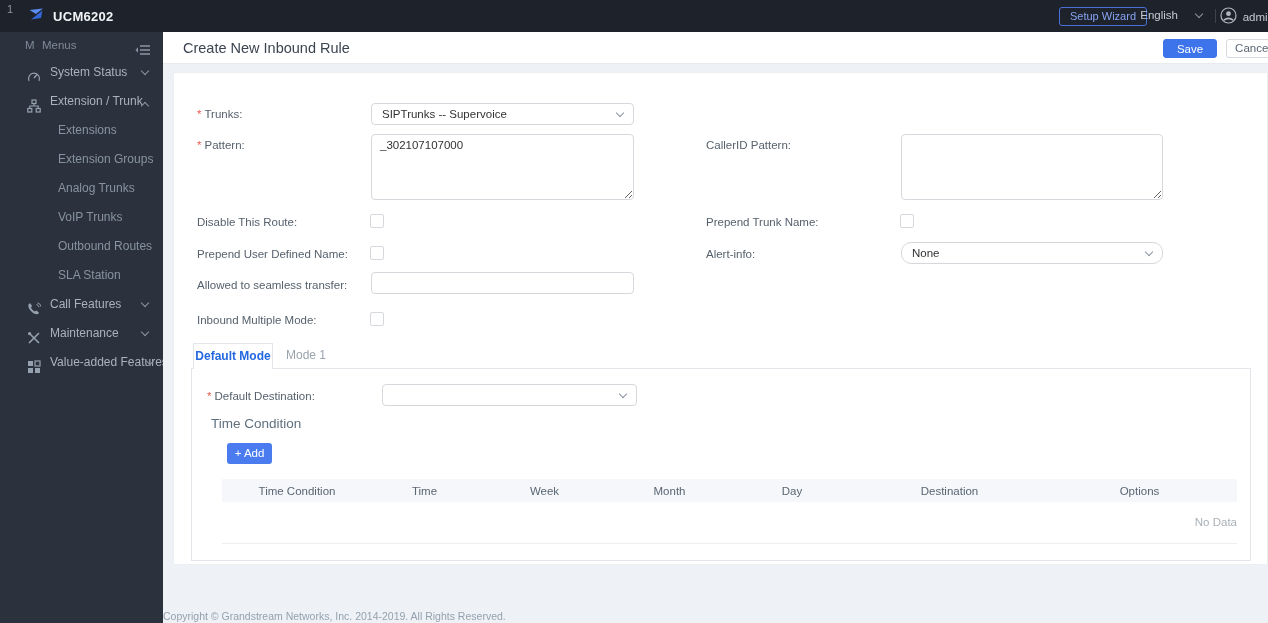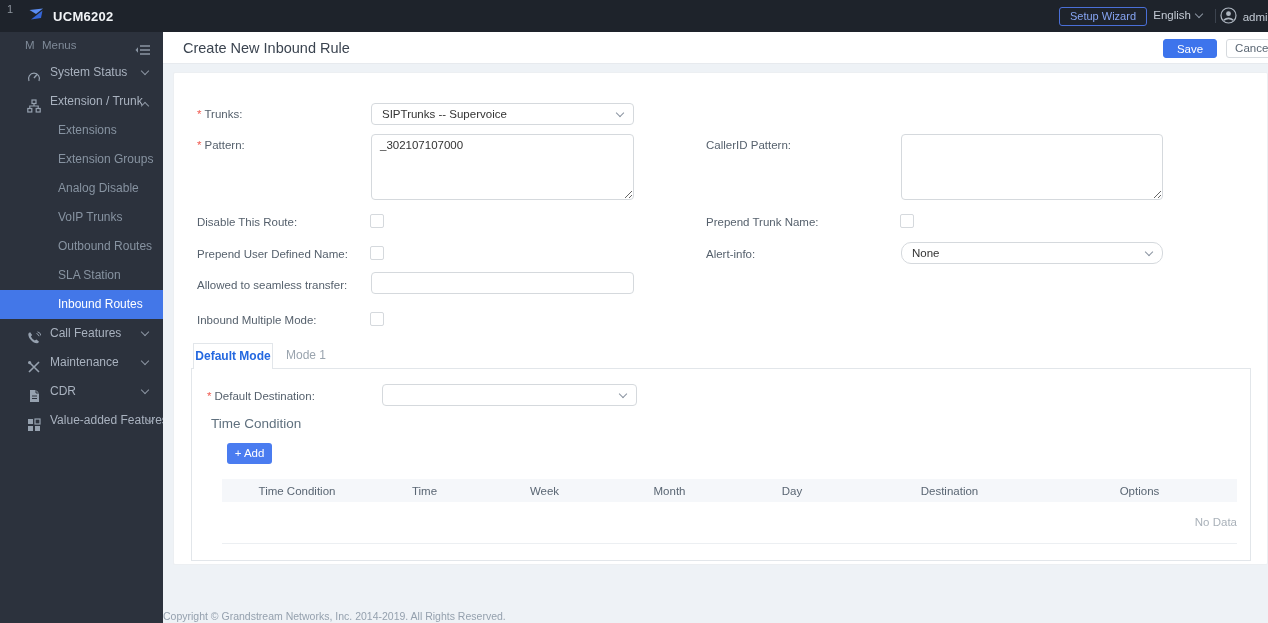--- a/index.html
+++ b/index.html
@@ -6,21 +6,21 @@
   html,body { width:1268px; height:623px; overflow:hidden; }
   body { font-family:"Liberation Sans", sans-serif; font-size:12px; color:#333; background:#eef2f6; position:relative; }
   .page { position:absolute; left:0; top:0; width:1268px; height:623px; overflow:hidden; }
 
   
   .topbar { position:absolute; left:0; top:0; width:1268px; height:32px; background:#1e232b; }
   .page-indicator { position:absolute; left:7px; top:3px; color:#8e959e; font-size:11px; }
   .brand { position:absolute; left:28px; top:0; height:32px; display:flex; align-items:center; gap:7px; }
   .brand-name { color:#f2f4f7; font-size:13px; font-weight:bold; letter-spacing:.3px; }
   .setup-wizard { position:absolute; right:121px; top:7px; height:19px; padding:0 10px; border:1px solid #4a6fd8; border-radius:3px; color:#86a4f2; font-size:11px; line-height:17px; background:transparent; cursor:pointer; }
-  .lang { position:absolute; right:66px; top:9px; color:#c3cad4; font-size:11.5px; display:flex; align-items:center; gap:5px; }
+  .lang { position:absolute; right:66px; top:9px; color:#c3cad4; font-size:11.5px; display:flex; align-items:center; gap:18px; }
   .topbar-divider { position:absolute; right:52px; top:9px; width:1px; height:14px; background:#3c434e; }
   .userbox { position:absolute; right:-6px; top:7px; display:flex; align-items:center; gap:6px; color:#c3cad4; font-size:11.5px; }
 
   .chev { display:inline-block; width:6px; height:6px; border-right:1.3px solid #8b94a1; border-bottom:1.3px solid #8b94a1; transform:rotate(45deg); margin-top:-3px; }
   .chev.up { transform:rotate(-135deg); margin-top:3px; }
 
   
   .sidebar { position:absolute; left:0; top:32px; width:163px; height:591px; background:#2c323d; }
   .menus-header { position:relative; height:26px; line-height:26px; color:#7f8a98; font-size:11.5px; }
   .menus-m { position:absolute; left:25px; top:0; }
@@ -143,33 +143,30 @@
         <span class="chev up"></span>
       </div>
 
       <div class="nav-item sub">
         <span class="label">Extensions</span>
       </div>
       <div class="nav-item sub">
         <span class="label">Extension Groups</span>
       </div>
       <div class="nav-item sub">
-        <span class="label">Analog Disable</span>
+        <span class="label">Analog Trunks</span>
       </div>
       <div class="nav-item sub">
         <span class="label">VoIP Trunks</span>
       </div>
       <div class="nav-item sub">
         <span class="label">Outbound Routes</span>
       </div>
       <div class="nav-item sub">
         <span class="label">SLA Station</span>
-      </div>
-      <div class="nav-item sub active">
-        <span class="label">Inbound Routes</span>
       </div>
 
       <div class="nav-item top">
         <span class="icon">
           <svg width="14" height="14" viewBox="0 0 14 14">
             <path d="M3.2 1.2 q-2 .4 -1.9 2.2 c.3 4.3 4.6 8.4 8.6 8.9 q1.8.2 2-1.7 l-2.5-2.1 -1.6 1.1 q-2.8-1.5 -3.9-4.1 l1.2-1.5 z" fill="#96a1af"></path>
             <path d="M9.5 2.5 q2 .6 2.6 2.7 M10.5 0.8 q3 .8 3.7 4" stroke="#96a1af" fill="none" stroke-width="1"></path>
           </svg>
         </span>
         <span class="label">Call Features</span>
@@ -182,31 +179,20 @@
         <span class="icon">
           <svg width="14" height="14" viewBox="0 0 14 14" stroke="#96a1af" fill="none" stroke-width="1.6">
             <path d="M2 2 L12 12 M12 2 L2 12"></path>
             <circle cx="2.6" cy="2.6" r="1.6" fill="#96a1af" stroke="none"></circle>
           </svg>
         </span>
         <span class="label">Maintenance</span>
         <span class="chev"></span>
       </div>
 
-      <div class="nav-item top">
-        <span class="icon">
-          <svg width="14" height="14" viewBox="0 0 14 14">
-            <path d="M3 1 H9 L12 4 V13 H3 Z" fill="#96a1af"></path>
-            <path d="M9 1 L9 4 H12" fill="none" stroke="#2c323d" stroke-width="1"></path>
-            <path d="M5 7 H10 M5 9.5 H10" stroke="#2c323d" stroke-width="1"></path>
-          </svg>
-        </span>
-        <span class="label">CDR</span>
-        <span class="chev"></span>
-      </div>
 
       <div class="nav-item top tight">
         <span class="icon">
           <svg width="14" height="14" viewBox="0 0 14 14">
             <rect x="1" y="1" width="5" height="5" fill="#96a1af"></rect>
             <rect x="8" y="1" width="5" height="5" fill="none" stroke="#96a1af" stroke-width="1.2"></rect>
             <rect x="1" y="8" width="5" height="5" fill="#96a1af"></rect>
             <rect x="8" y="8" width="5" height="5" fill="#96a1af"></rect>
           </svg>
         </span>

